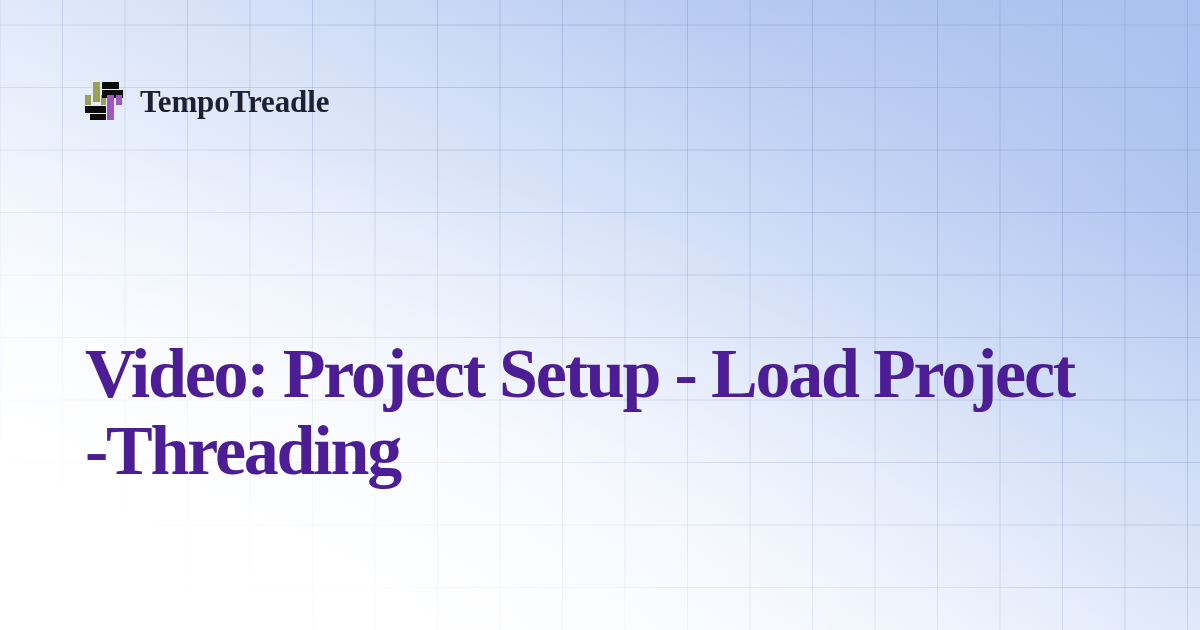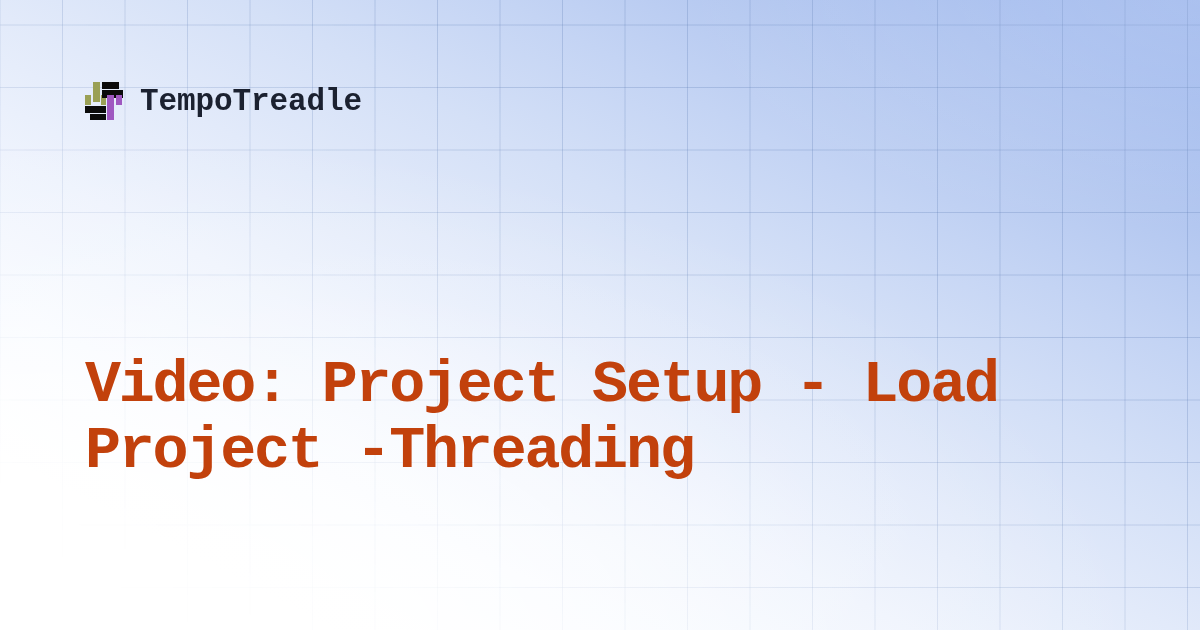--- a/index.html
+++ b/index.html
@@ -11,21 +11,21 @@
     overflow:hidden;
     background:#ffffff;
   }
 
   .og-card {
     position:relative;
     width:1200px;
     height:630px;
     overflow:hidden;
     background:#ffffff;
-    font-family:Liberation Mono, monospace;
+    font-family:Liberation Serif, serif;
   }
 
   
 
   
   .bg-gradient {
     position:absolute;
     inset:0;
     background:
       linear-gradient(to top right,
@@ -120,27 +120,27 @@
     color:#1b2130;
     white-space:nowrap;
     line-height:1;
   }
 
   
 
   .headline {
     position:absolute;
     left:85px;
-    top:352px;
+    top:335px;
     width:1020px;
-    font-size:60px;
+    font-size:70px;
     line-height:1.10;
     font-weight:700;
     letter-spacing:-2.2px;
-    color:#c2410c;
+    color:#4c1d95;
     word-break:normal;
   }
 </style>
 </head>
 <body>
 
 <div class="og-card">
 
   <div class="bg-gradient"></div>
   <div class="bg-bloom"></div>

